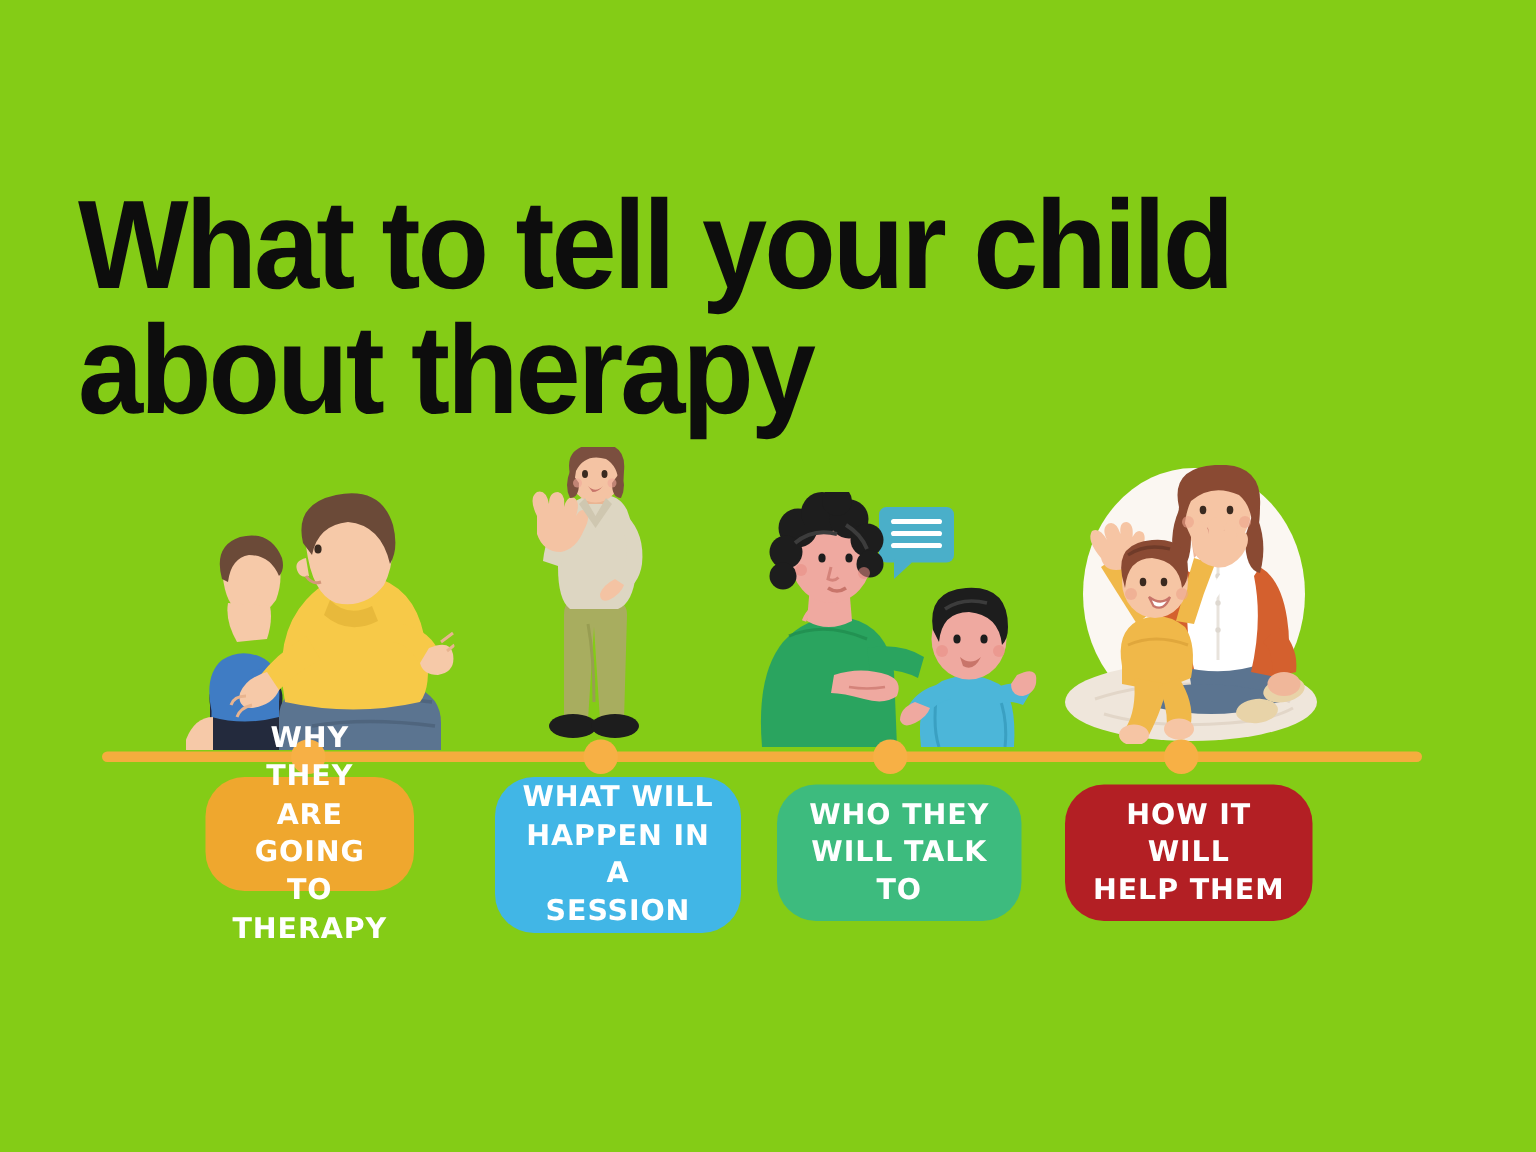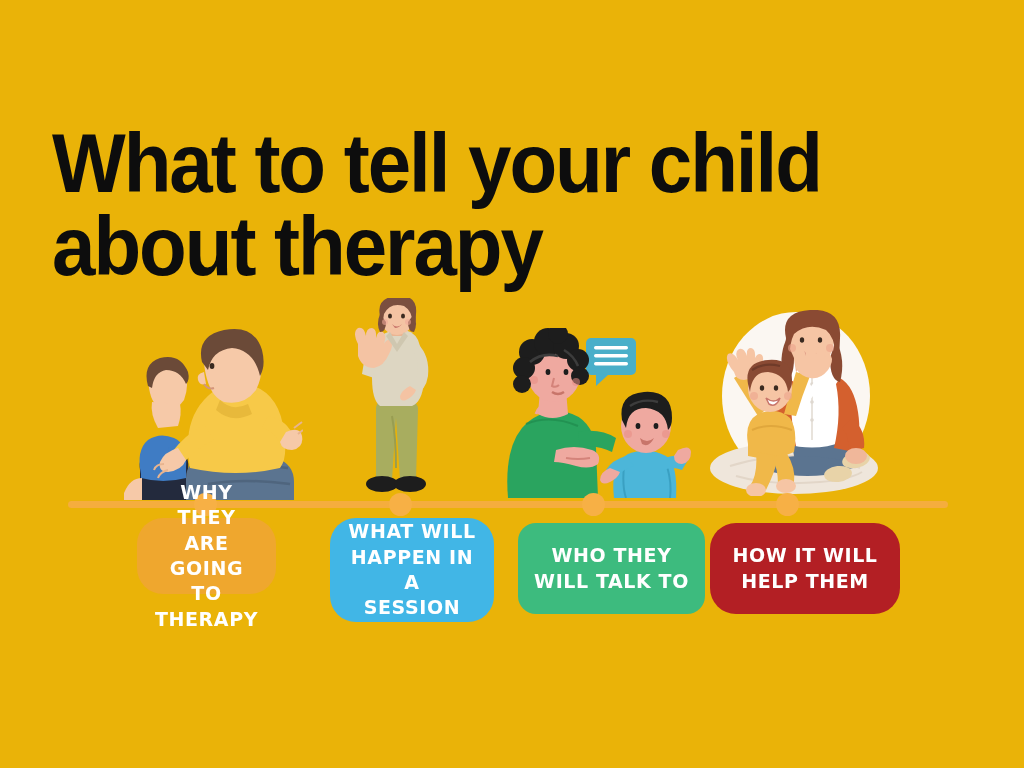--- a/index.html
+++ b/index.html
@@ -10,21 +10,21 @@
     width: 1024px;
     height: 768px;
     overflow: hidden;
     background: #fdf4e7;
     font-family: "Liberation Sans", sans-serif;
   }
   #poster {
     position: relative;
     width: 1024px;
     height: 768px;
-    background: #eab308;
+    background: #84cc16;
   }
 
   
   #title {
     position: absolute;
     left: 52px;
     top: 66px;
     width: 930px;
     font-family: "Liberation Sans", sans-serif;
     font-weight: 700;
@@ -108,22 +108,22 @@
     font-size: 19px;
     line-height: 1.33;
     letter-spacing: 0.6px;
     text-transform: uppercase;
     padding: 6px 12px;
     box-sizing: border-box;
     white-space: pre-line;
   }
   #card-1 { left: 137px; width: 139px; height: 76px; background: #efa72e; }
   #card-2 { left: 330px; width: 164px; height: 104px; background: #41b6e6; }
-  #card-3 { left: 518px; width: 187px; height: 91px;  background: #3dbb7e; top: 5px; border-radius: 18px; }
-  #card-4 { left: 710px; width: 190px; height: 91px;  background: #b31f24; top: 5px; }
+  #card-3 { left: 518px; width: 163px; height: 91px;  background: #3dbb7e; top: 5px; }
+  #card-4 { left: 710px; width: 165px; height: 91px;  background: #b31f24; top: 5px; }
 </style>
 </head>
 <body>
 
 <div id="poster">
 
   <h1 id="title">What to tell your child
 about therapy</h1>
 
   <div id="scenes">

